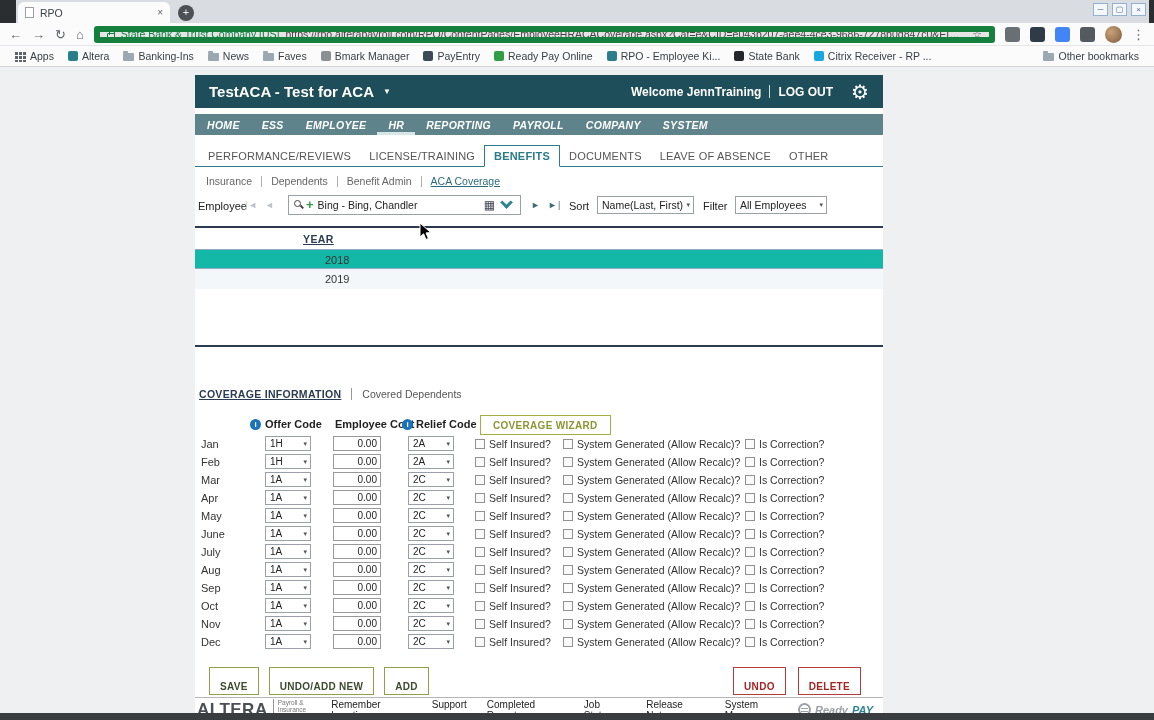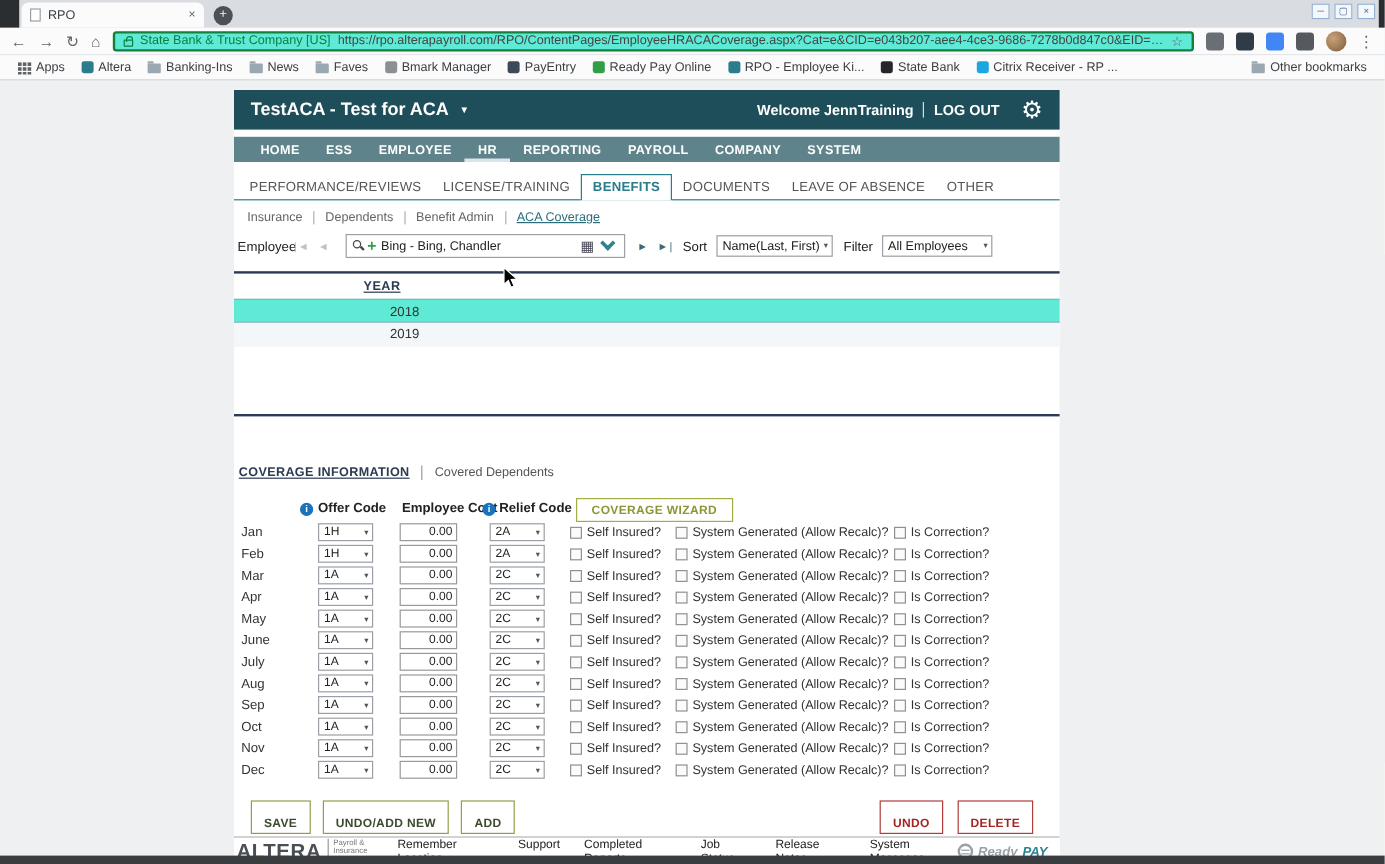--- a/index.html
+++ b/index.html
@@ -17,21 +17,21 @@
   .tab-close { font-size:10px; color:#5f6368; }
   .newtab { width:16px; height:16px; border-radius:50%; background:#4d5156; color:#f1f1f1;
             font-size:11px; line-height:15px; text-align:center; margin:0 0 2px 8px; }
   .win-controls { position:absolute; right:8px; top:3px; display:flex; gap:4px; }
   .wc { width:15px; height:13px; border:1px solid #93b1d2; background:#f4f7fb; color:#4a6a8a;
         font-size:8px; line-height:11px; text-align:center; }
 
   .toolbar { height:23px; background:#fbfbfc; border-bottom:1px solid #e3e5e8; display:flex;
              align-items:center; padding:0 9px; gap:10px; }
   .nav-ic { font-size:13px; color:#5f6368; line-height:1; }
-  .addr { flex:1; height:17px; background:#5eead4; border:2px solid #15803d; border-radius:3px;
+  .addr { flex:1; height:17px; background:#e5e5e5; border:6px solid #15803d; border-radius:3px;
           display:flex; align-items:center; padding:0 7px; gap:6px; overflow:hidden; }
   .lock { width:8px; height:6px; border:1px solid #0b8043; border-radius:1px; position:relative; margin-top:3px; flex:none; }
   .lock::before { content:""; position:absolute; top:-4px; left:1px; width:4px; height:4px;
                   border:1px solid #0b8043; border-bottom:none; border-radius:3px 3px 0 0; }
   .ev { color:#0b8043; font-size:10.5px; white-space:nowrap; flex:none; }
   .url { color:#444; font-size:10.5px; white-space:nowrap; overflow:hidden; text-overflow:ellipsis; flex:1; }
   .star { font-size:11px; color:#5f6368; flex:none; }
   .ext { width:15px; height:15px; border-radius:3px; flex:none; }
   .ext1 { background:#6a6f75; } .ext2 { background:#2f3b46; } .ext3 { background:#4285f4; } .ext4 { background:#555a60; }
   .avatar { width:17px; height:17px; border-radius:50%; flex:none;
@@ -53,21 +53,21 @@
   .content { width:688px; margin-left:195px; background:#fff; height:645px; position:relative; }
 
   .app-header { height:33px; background:#1e4e5a; display:flex; align-items:center; padding:0 14px; color:#fff; }
   .app-title { font-size:15px; font-weight:bold; }
   .title-caret { font-size:8px; margin-left:9px; }
   .header-right { margin-left:auto; display:flex; align-items:center; gap:8px; font-size:12px; }
   .welcome, .logout { font-weight:bold; }
   .hdr-sep { width:1px; height:13px; background:#cfe0e4; }
   .gear { font-size:20px; margin-left:10px; line-height:1; }
 
-  .nav { height:21px; background:#5e838b; margin-top:6px; display:flex; align-items:stretch; padding-left:11px; }
+  .nav { height:21px; background:#5e838b; margin-top:6px; display:flex; align-items:stretch; padding-left:1px;font-style:italic; }
   .nav-item { color:#fff; font-size:10.5px; font-weight:bold; padding:0 11px; display:flex; align-items:center; letter-spacing:.3px; }
   .nav-item.active { box-shadow:inset 0 -3px 0 #d7e6e9; }
 
   .tabs-row { display:flex; margin-top:12px; border-bottom:1px solid #2a7d8a; padding-left:4px; height:20px; align-items:flex-end; }
   .tab-item { font-size:11px; color:#555; padding:4px 9px 4px; letter-spacing:.2px; }
   .tab-item.active { border:1px solid #2a7d8a; border-bottom:1px solid #fff; margin-bottom:-1px;
                      color:#2a7d8a; font-weight:bold; background:#fff; }
 
   .sublinks { display:flex; align-items:center; margin:8px 0 0 2px; font-size:10.5px; color:#666; height:13px; }
   .sublink { padding:0 9px; line-height:11px; }
@@ -90,21 +90,21 @@
   .bar-label { position:absolute; top:5px; }
   .selbox { border:1px solid #9aa0a6; background:#fff; display:flex; align-items:center;
             font-size:10.5px; padding:0 14px 0 4px; position:absolute; color:#222; white-space:nowrap; overflow:hidden; }
   .selbox::after { content:"▾"; position:absolute; right:3px; top:50%; transform:translateY(-50%); font-size:7px; color:#555; }
   .selbox.tall { top:1px; height:18px; }
 
   .year-table { margin-top:9px; border-top:2px solid #2a3b52; }
   .yheader { padding:5px 0 3px 108px; font-size:10.5px; font-weight:bold; color:#2a3b52; height:21px; }
   .yheader span { text-decoration:underline; letter-spacing:.4px; }
   .yrow { height:20px; line-height:20px; padding-left:130px; font-size:11px; color:#333; }
-  .yrow.selected { background:#5eead4; border-top:1px solid #96a9c2; border-bottom:1px solid #96a9c2; }
+  .yrow.selected { background:#14b8a6; border-top:1px solid #96a9c2; border-bottom:1px solid #96a9c2; }
   .yrow.alt { background:#f3f7fa; }
   .table-space { height:56px; }
   .dark-line { height:2px; background:#2a3b52; }
 
   .cov-tabs { display:flex; align-items:center; margin:40px 0 0 2px; font-size:10.5px; height:14px; }
   .cov-tab { color:#555; padding:0 10px; line-height:12px; }
   .cov-tab.active { font-weight:bold; color:#2a3b52; text-decoration:underline; letter-spacing:.3px; padding-left:2px; }
   .cov-tab:not(.active) { border-left:1px solid #999; }
 
   .cov-header { position:relative; height:20px; margin-top:14px; }

